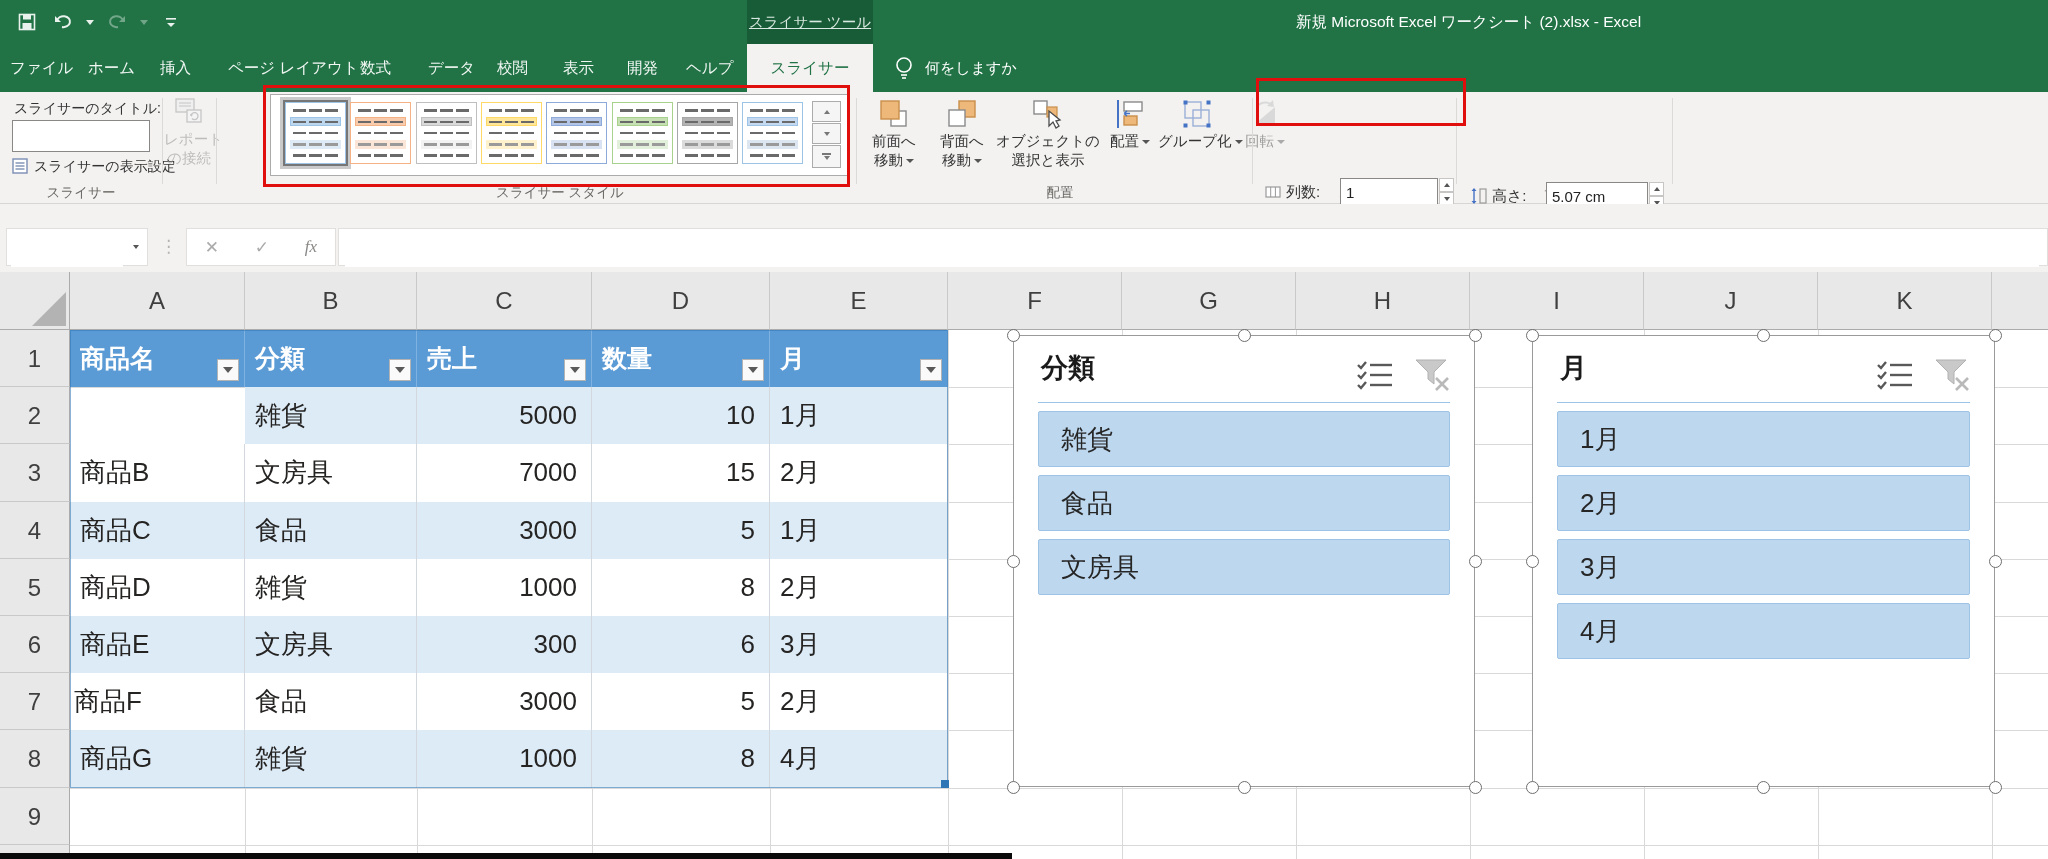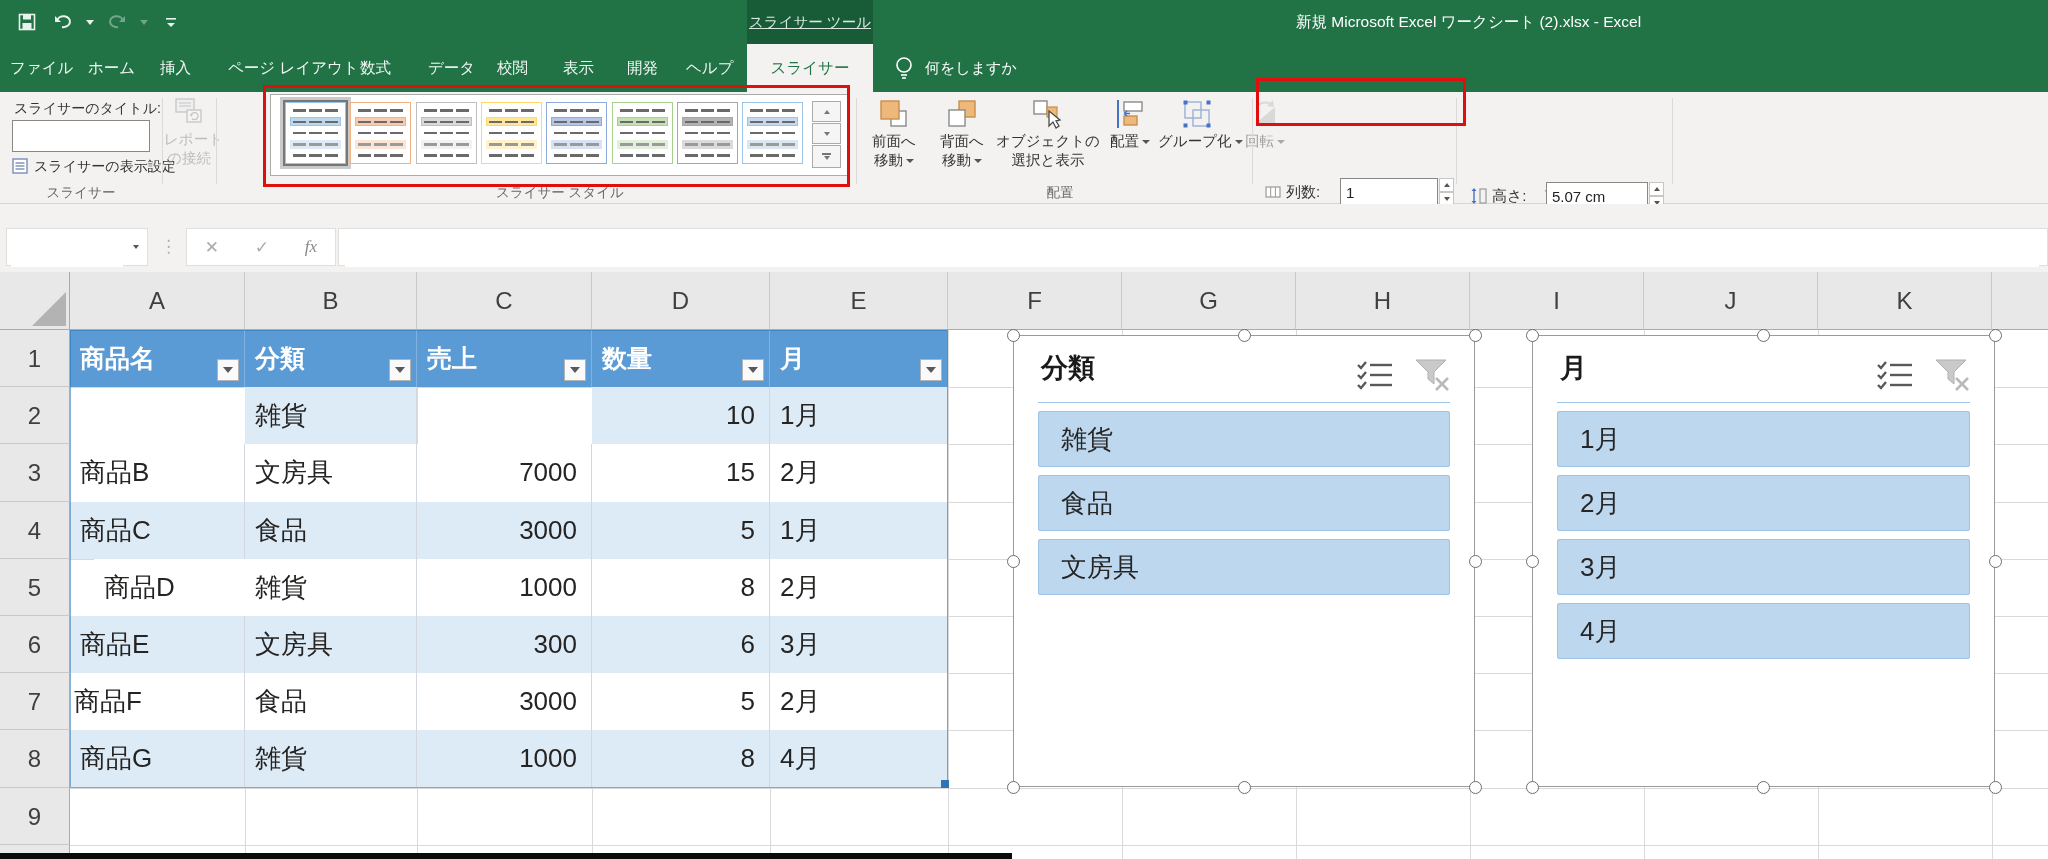--- a/index.html
+++ b/index.html
@@ -629,33 +629,34 @@
       </div>
       <div class="thcell" style="left: 592px; top: 58px; width: 178px; height: 57.2px; padding-left: 10px;">数量</div>
       <div class="filterbtn" style="left: 742px; top: 87.2px;">
         <b></b>
       </div>
       <div class="thcell" style="left: 770px; top: 58px; width: 178px; height: 57.2px; padding-left: 10px;">月</div>
       <div class="filterbtn" style="left: 920px; top: 87.2px;">
         <b></b>
       </div>
       <div class="tcell" style="left: 245px; top: 115.2px; width: 172px; height: 57.2px; background: rgb(221, 235, 247); padding-left: 10px;">雑貨</div>
+      <div class="tcell" style="left: 417px; top: 115.2px; width: 175px; height: 57.2px; background: rgb(221, 235, 247); text-align: right; padding-right: 14px;">5000</div>
       <div class="tcell" style="left: 592px; top: 115.2px; width: 178px; height: 57.2px; background: rgb(221, 235, 247); text-align: right; padding-right: 14px;">10</div>
       <div class="tcell" style="left: 770px; top: 115.2px; width: 178px; height: 57.2px; background: rgb(221, 235, 247); padding-left: 10px;">1月</div>
       <div class="tcell" style="left: 70px; top: 172.4px; width: 175px; height: 57.2px; background: rgb(255, 255, 255); padding-left: 10px;">商品B</div>
       <div class="tcell" style="left: 245px; top: 172.4px; width: 172px; height: 57.2px; background: rgb(255, 255, 255); padding-left: 10px;">文房具</div>
       <div class="tcell" style="left: 417px; top: 172.4px; width: 175px; height: 57.2px; background: rgb(255, 255, 255); text-align: right; padding-right: 14px;">7000</div>
       <div class="tcell" style="left: 592px; top: 172.4px; width: 178px; height: 57.2px; background: rgb(255, 255, 255); text-align: right; padding-right: 14px;">15</div>
       <div class="tcell" style="left: 770px; top: 172.4px; width: 178px; height: 57.2px; background: rgb(255, 255, 255); padding-left: 10px;">2月</div>
       <div class="tcell" style="left: 70px; top: 229.6px; width: 175px; height: 57.2px; background: rgb(221, 235, 247); padding-left: 10px;">商品C</div>
       <div class="tcell" style="left: 245px; top: 229.6px; width: 172px; height: 57.2px; background: rgb(221, 235, 247); padding-left: 10px;">食品</div>
       <div class="tcell" style="left: 417px; top: 229.6px; width: 175px; height: 57.2px; background: rgb(221, 235, 247); text-align: right; padding-right: 14px;">3000</div>
       <div class="tcell" style="left: 592px; top: 229.6px; width: 178px; height: 57.2px; background: rgb(221, 235, 247); text-align: right; padding-right: 14px;">5</div>
       <div class="tcell" style="left: 770px; top: 229.6px; width: 178px; height: 57.2px; background: rgb(221, 235, 247); padding-left: 10px;">1月</div>
-      <div class="tcell" style="left: 70px; top: 286.8px; width: 175px; height: 57.2px; background: rgb(255, 255, 255); padding-left: 10px; margin-left: 24px;">商品D</div>
+      <div class="tcell" style="left: 70px; top: 286.8px; width: 175px; height: 57.2px; background: rgb(255, 255, 255); padding-left: 10px;">商品D</div>
       <div class="tcell" style="left: 245px; top: 286.8px; width: 172px; height: 57.2px; background: rgb(255, 255, 255); padding-left: 10px;">雑貨</div>
       <div class="tcell" style="left: 417px; top: 286.8px; width: 175px; height: 57.2px; background: rgb(255, 255, 255); text-align: right; padding-right: 14px;">1000</div>
       <div class="tcell" style="left: 592px; top: 286.8px; width: 178px; height: 57.2px; background: rgb(255, 255, 255); text-align: right; padding-right: 14px;">8</div>
       <div class="tcell" style="left: 770px; top: 286.8px; width: 178px; height: 57.2px; background: rgb(255, 255, 255); padding-left: 10px;">2月</div>
       <div class="tcell" style="left: 70px; top: 344px; width: 175px; height: 57.2px; background: rgb(221, 235, 247); padding-left: 10px;">商品E</div>
       <div class="tcell" style="left: 245px; top: 344px; width: 172px; height: 57.2px; background: rgb(221, 235, 247); padding-left: 10px;">文房具</div>
       <div class="tcell" style="left: 417px; top: 344px; width: 175px; height: 57.2px; background: rgb(221, 235, 247); text-align: right; padding-right: 14px;">300</div>
       <div class="tcell" style="left: 592px; top: 344px; width: 178px; height: 57.2px; background: rgb(221, 235, 247); text-align: right; padding-right: 14px;">6</div>
       <div class="tcell" style="left: 770px; top: 344px; width: 178px; height: 57.2px; background: rgb(221, 235, 247); padding-left: 10px;">3月</div>
       <div class="tcell" style="left: 70px; top: 401.2px; width: 175px; height: 57.2px; background: rgb(255, 255, 255); padding-left: 4px;">商品F</div>

